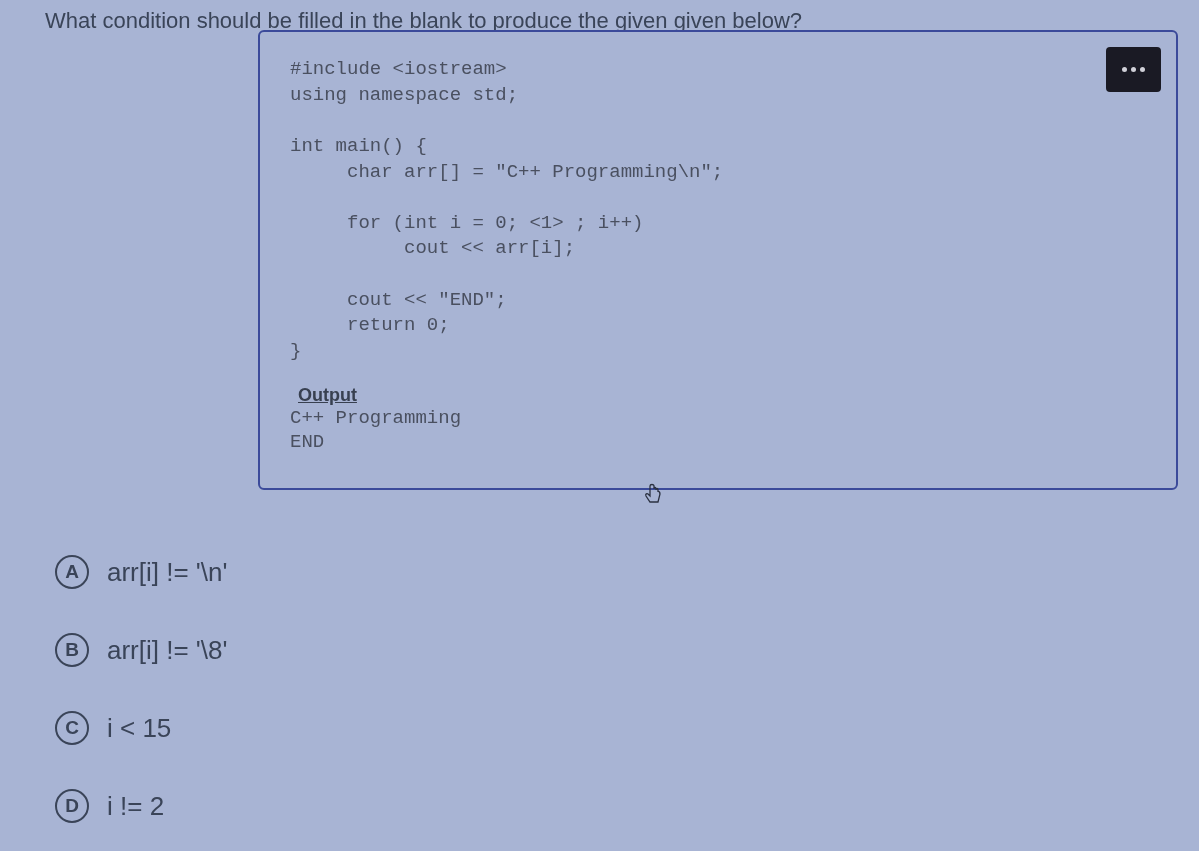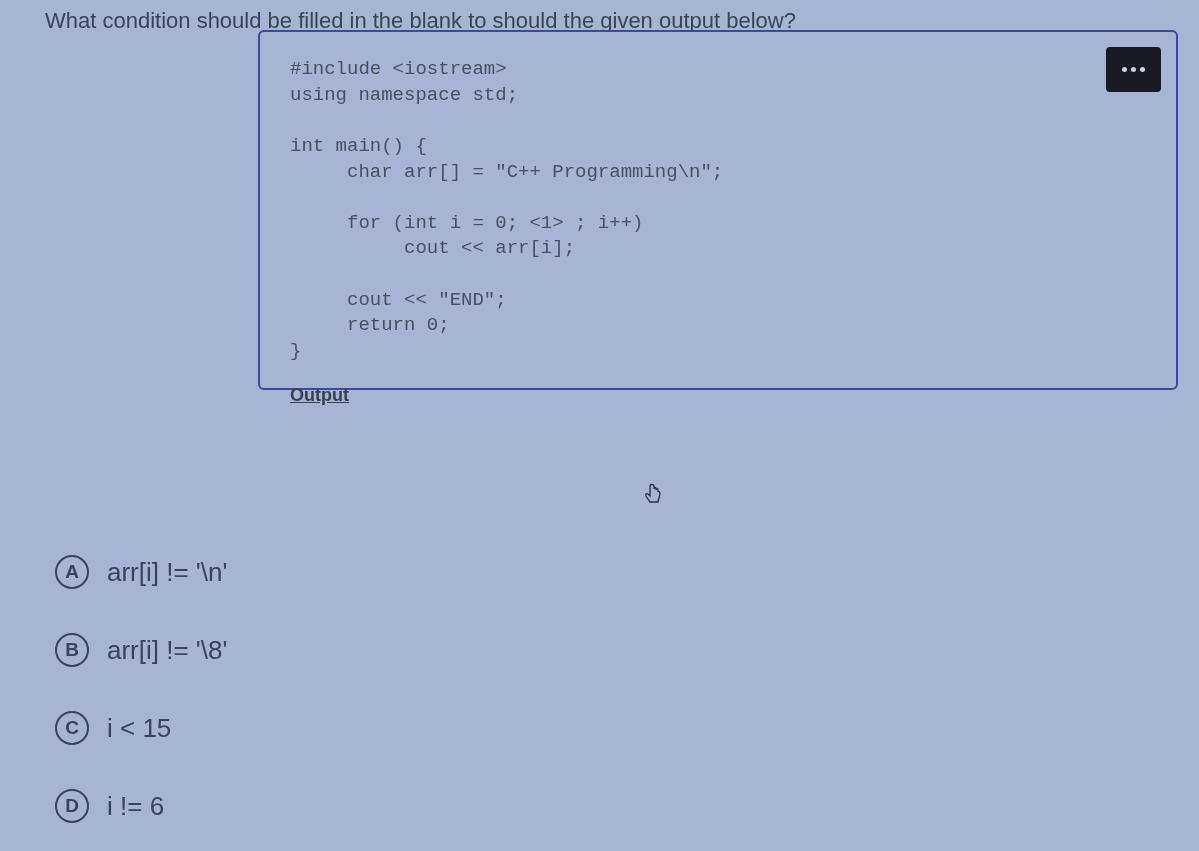--- a/index.html
+++ b/index.html
@@ -19,40 +19,41 @@
       font-size: 22px;
       color: #3a4458;
       padding: 8px 0 0 45px;
       font-weight: 400;
     }
     .code-box {
       position: absolute;
       left: 258px;
       top: 30px;
       width: 920px;
-      height: 360px;
+      height: 460px;
       border: 2px solid #3b4a9a;
       border-radius: 6px;
       background: #a8b4d4;
       padding: 25px 25px 20px 30px;
     }
     .code-content {
       font-family: "Courier New", Courier, monospace;
       font-size: 19px;
       color: #4a5060;
       line-height: 1.35;
       white-space: pre;
     }
     .output-label {
       font-family: Arial, Helvetica, sans-serif;
       font-weight: bold;
       text-decoration: underline;
       font-size: 18px;
       color: #384050;
       margin-top: 20px;
+      margin-left: 8px;
     }
     .output-content {
       font-family: "Courier New", Courier, monospace;
       font-size: 19px;
       color: #4a5060;
       line-height: 1.3;
     }
     .menu-button {
       position: absolute;
       right: 15px;
@@ -107,21 +108,21 @@
     }
     .cursor-hand {
       position: absolute;
       left: 640px;
       top: 480px;
     }
   </style>
 </head>
 <body>
 
-<div class="question-text">What condition should be filled in the blank to should the given output below?</div>
+<div class="question-text">What condition should be filled in the blank to produce the given given below?</div>
 
 <div class="code-box">
   <div class="menu-button">
     <div class="menu-dots">
       <span></span>
         <span></span>
         <span></span>
     </div>
   </div>
   <div class="code-content">#include &lt;iostream&gt;
@@ -130,20 +131,22 @@
 int main() {
      char arr[] = "C++ Programming\n";
 
      for (int i = 0; &lt;1&gt; ; i++)
           cout &lt;&lt; arr[i];
 
      cout &lt;&lt; "END";
      return 0;
 }</div>
   <div class="output-label">Output</div>
+  <div class="output-content" style="white-space:pre;">C++ Programming
+END</div>
 </div>
 
 <div class="cursor-hand">
   <svg width="28" height="28" viewBox="0 0 28 28">
     <path d="M10 6 L10 16 L8 14 C7 13 5 14 6 16 L10 22 L18 22 L20 14 C20 11 18 11 18 12 L18 10 C18 8 16 8 16 10 L16 9 C16 7 14 7 14 9 L14 6 C14 4 10 4 10 6 Z" fill="none" stroke="#2a3040" stroke-width="1.3"></path>
   </svg>
 </div>
 
 <div class="answers">
   <div class="answer-option">
@@ -153,15 +156,15 @@
   <div class="answer-option">
     <div class="answer-circle">B</div>
     <div class="answer-text">arr[i] != '\8'</div>
   </div>
   <div class="answer-option">
     <div class="answer-circle">C</div>
     <div class="answer-text">i &lt; 15</div>
   </div>
   <div class="answer-option">
     <div class="answer-circle">D</div>
-    <div class="answer-text">i != 6</div>
+    <div class="answer-text">i != 2</div>
   </div>
 </div>
 
 </body></html>

